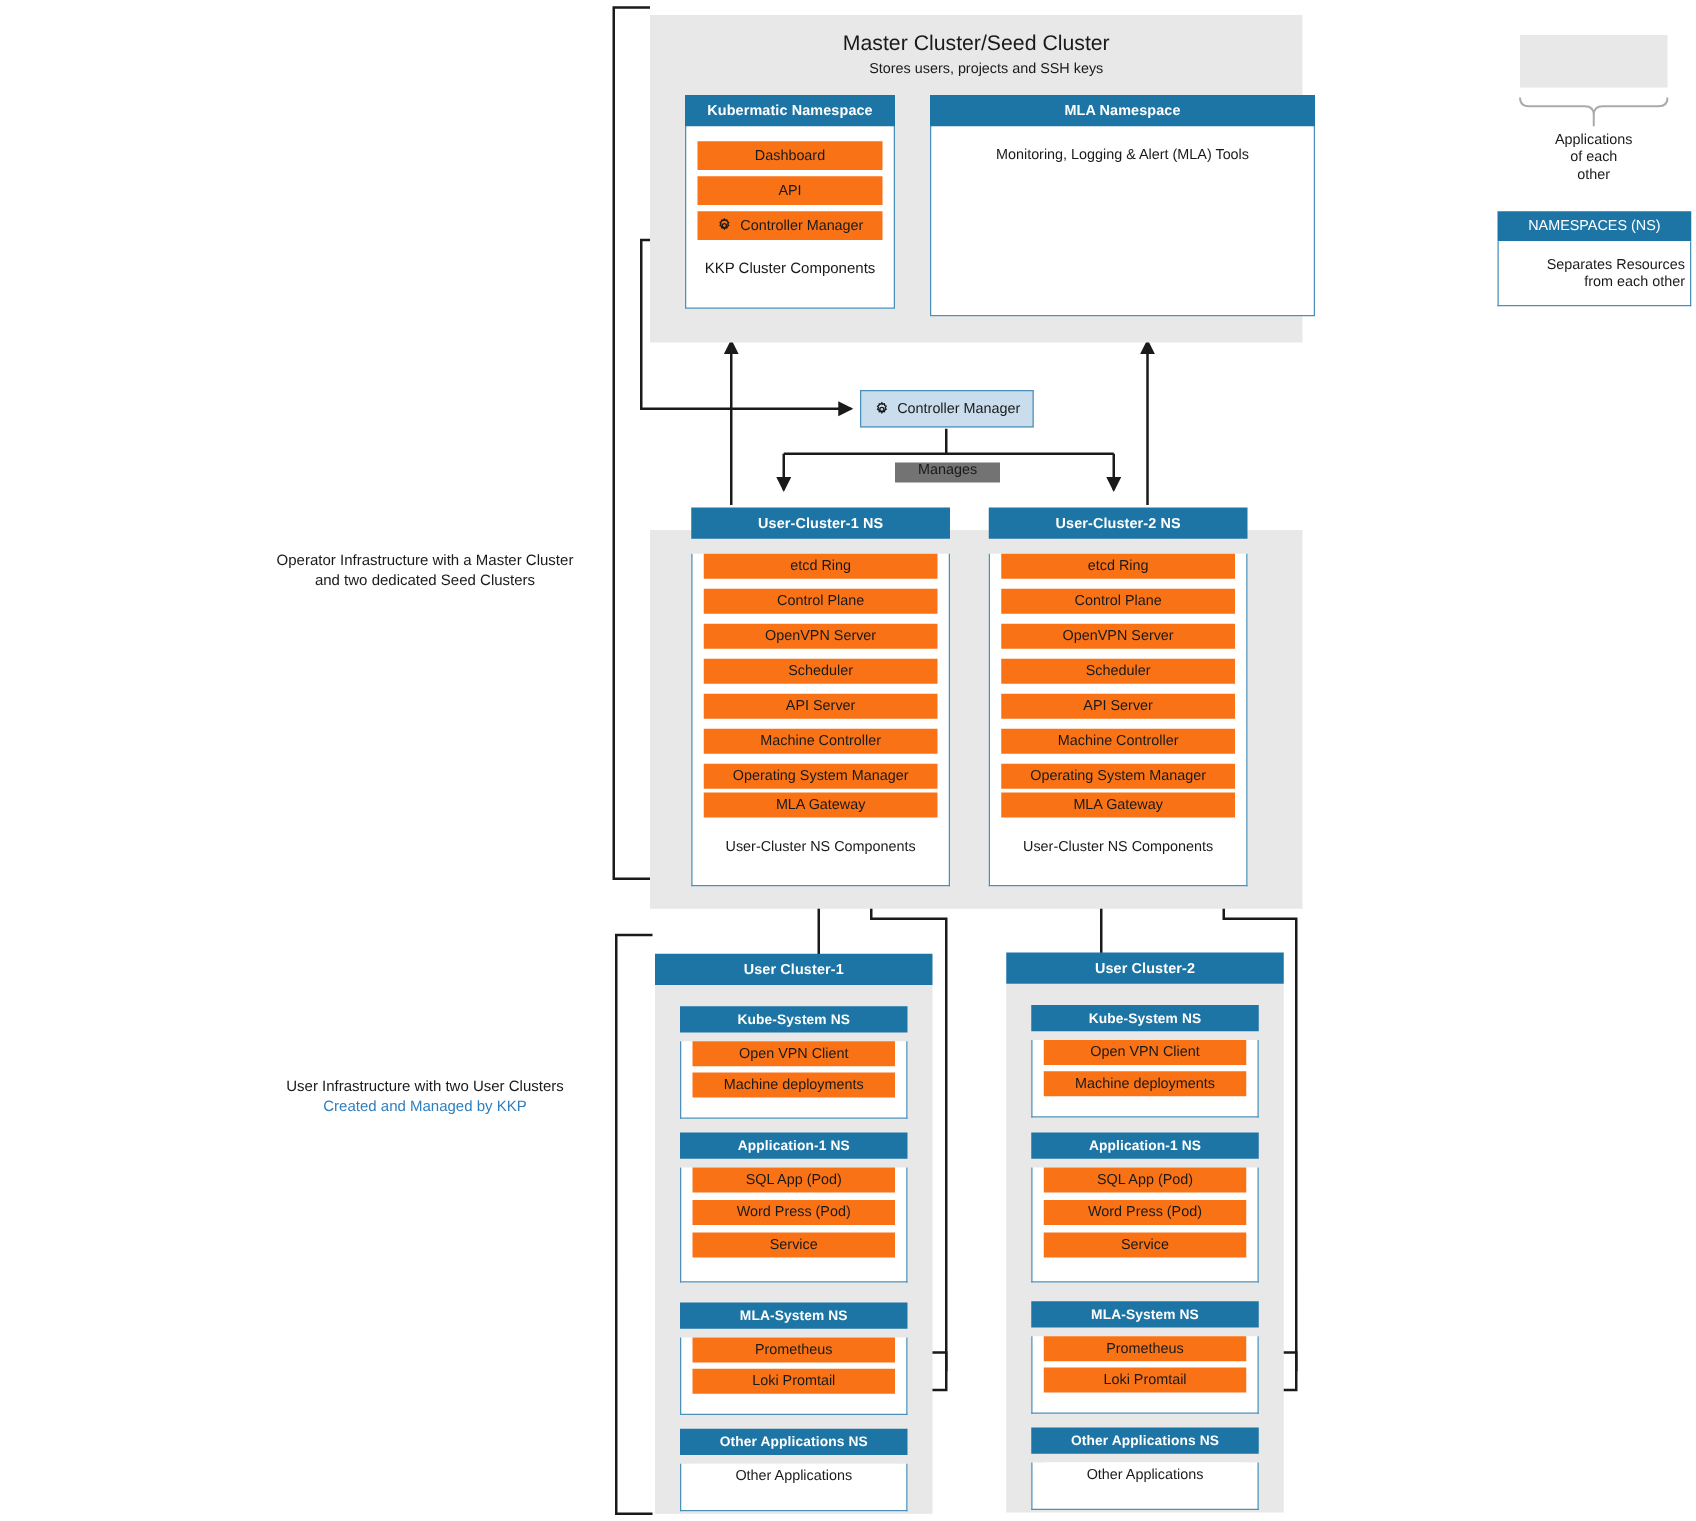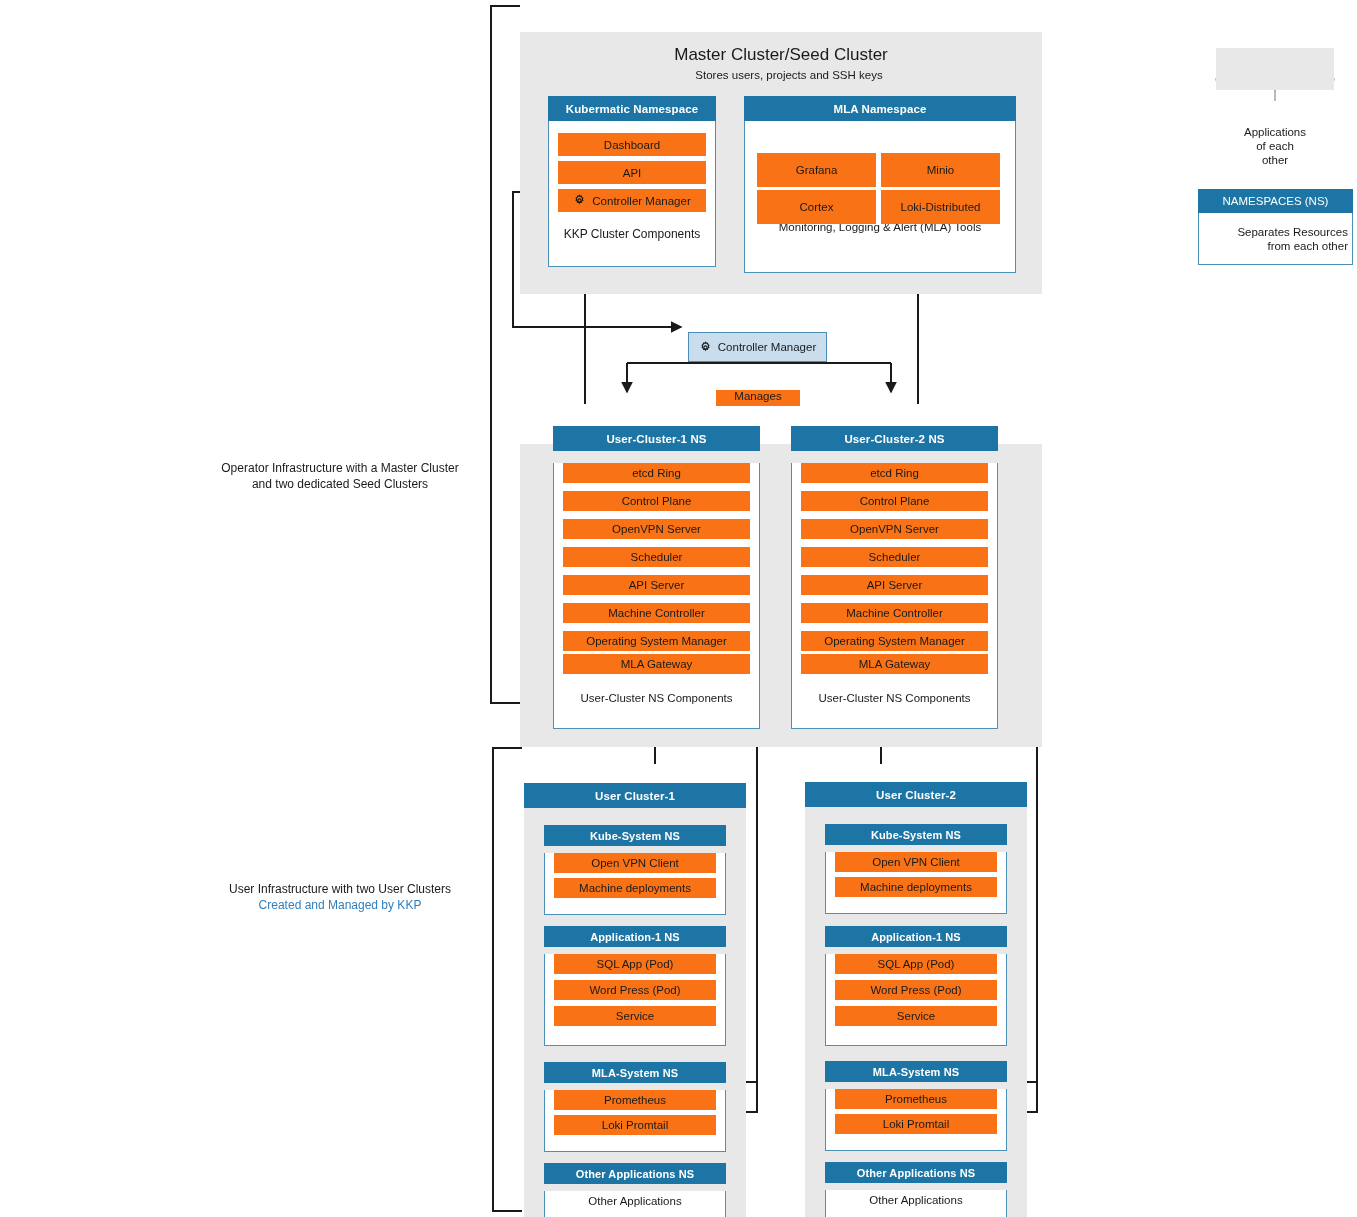--- a/index.html
+++ b/index.html
@@ -1,21 +1,21 @@
 <!DOCTYPE html>
 <html><head>
 <meta charset="utf-8">
 <style>
   html,body{margin:0;padding:0;background:#ffffff;}
   body{
     width:1357px;height:1217px;position:relative;
     font-family:"Liberation Sans","DejaVu Sans",sans-serif;
     color:#1a1a1a;-webkit-font-smoothing:antialiased;
   }
-  .abs{position:absolute;box-sizing:border-box;margin-top:20px;}
+  .abs{position:absolute;box-sizing:border-box;}
 
   
   .graybox{background:#e8e8e8;}
   .nsbox{background:#ffffff;border:1px solid #4a90b8;box-sizing:border-box;}
   .nshdr{
     background:#1d75a5;color:#ffffff;text-align:center;
     font-weight:bold;letter-spacing:.1px;
     display:flex;align-items:center;justify-content:center;
     box-sizing:border-box;
   }
@@ -54,21 +54,21 @@
   }
   .legend-ns-body{
     background:#fff;border:1px solid #4a90b8;border-top:none;
     font-size:11.5px;line-height:14px;text-align:center;color:#1a1a1a;
     display:flex;align-items:flex-end;justify-content:center;padding:0 4px;
   }
 
   
   .sidelabel{font-size:12px;line-height:16px;text-align:center;color:#1a1a1a;}
   .sidelabel .accent{color:#2f7fbf;}
-  .manages{font-size:11.5px;color:#1a1a1a;background:#f97316;padding:0 4px;}
+  .manages{font-size:11.5px;color:#1a1a1a;background:#737373;padding:0 4px;}
 </style>
 </head>
 <body>
 
 <svg id="wires" viewBox="0 0 1357 1217">
   <defs>
     <marker id="arrow" markerWidth="9" markerHeight="9" refX="5.2" refY="3" orient="auto">
       <path d="M0,0 L6,3 L0,6 z" fill="#1a1a1a"></path>
     </marker>
   </defs>
@@ -147,28 +147,22 @@
       <svg viewBox="0 0 24 24" width="13" height="13" fill="none" stroke="#1a1a1a" stroke-width="2">
         <circle cx="12" cy="12" r="3"></circle>
         <path d="M12 2.2l1.3 2.1 2.4-.5.5 2.4 2.1 1.3-1.3 2.1 1.3 2.1-2.1 1.3-.5 2.4-2.4-.5L12 17l-1.3-2.1-2.4.5-.5-2.4-2.1-1.3 1.3-2.1L5.7 7.5l2.1-1.3.5-2.4 2.4.5z"></path>
       </svg>
     </span>
     <span>Controller Manager</span>
   </div>
   <div class="caption" style="margin:9px 4px 0 4px;height:26px;font-size:12px;">KKP Cluster Components</div>
 </div>
 
-<div class="abs nsbox" style="left:744px;top:76px;width:272px;height:177px;">
+<div class="abs nsbox" style="left:744px;top:76px;width:308px;height:177px;">
   <div class="nshdr" style="height:25px;font-size:11.5px;margin:-1px -1px 0 -1px;width:calc(100% + 2px);">MLA Namespace</div>
-  <div style="position:relative;margin:12px 12px 0 12px;height:71px;">
-    <div class="cell abs" style="left:0;top:0;width:119px;height:34px;font-size:11.5px;">Grafana</div>
-    <div class="cell abs" style="left:124px;top:0;width:119px;height:34px;font-size:11.5px;">Minio</div>
-    <div class="cell abs" style="left:0;top:37px;width:119px;height:34px;font-size:11.5px;">Cortex</div>
-    <div class="cell abs" style="left:124px;top:37px;width:119px;height:34px;font-size:11.5px;">Loki-Distributed</div>
-  </div>
   <div class="caption" style="margin:10px 4px 0 4px;height:26px;font-size:11.5px;">Monitoring, Logging &amp; Alert (MLA) Tools</div>
 </div>
 
 <div class="abs cmchip" style="left:688px;top:312px;width:139px;height:30px;">
   <span class="gear">
     <svg viewBox="0 0 24 24" width="13" height="13" fill="none" stroke="#1a1a1a" stroke-width="2">
       <circle cx="12" cy="12" r="3"></circle>
       <path d="M12 2.2l1.3 2.1 2.4-.5.5 2.4 2.1 1.3-1.3 2.1 1.3 2.1-2.1 1.3-.5 2.4-2.4-.5L12 17l-1.3-2.1-2.4.5-.5-2.4-2.1-1.3 1.3-2.1L5.7 7.5l2.1-1.3.5-2.4 2.4.5z"></path>
     </svg>
   </span>

